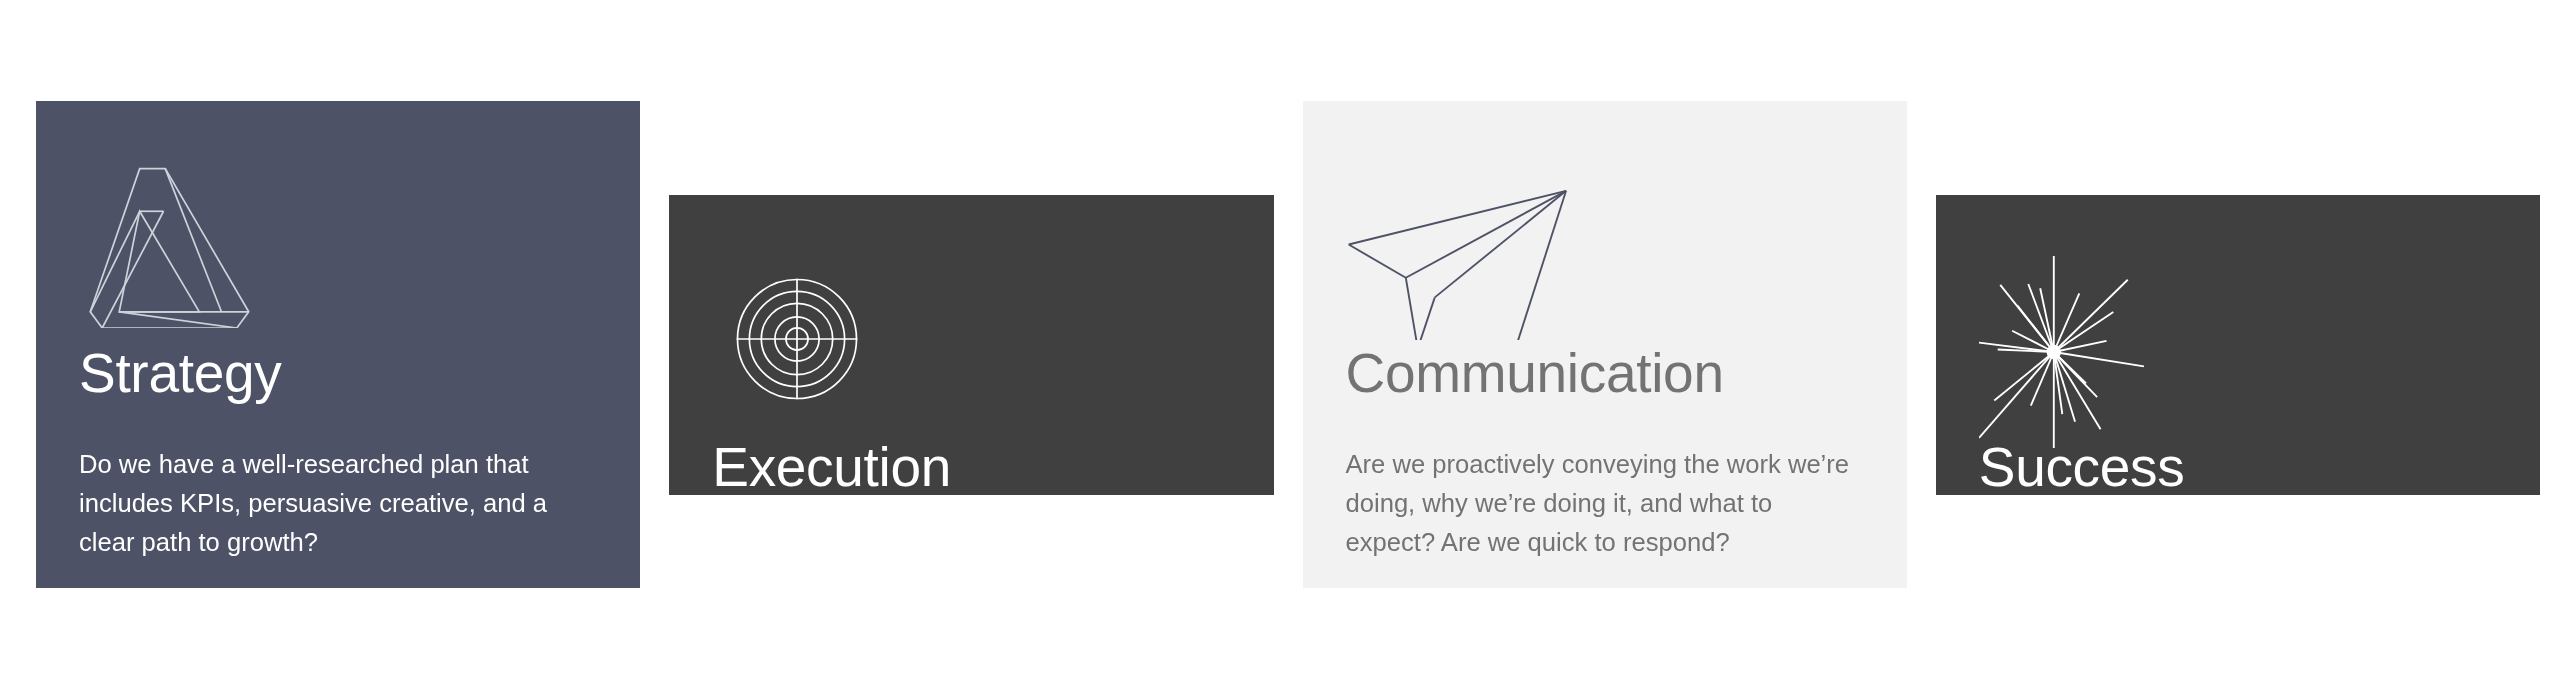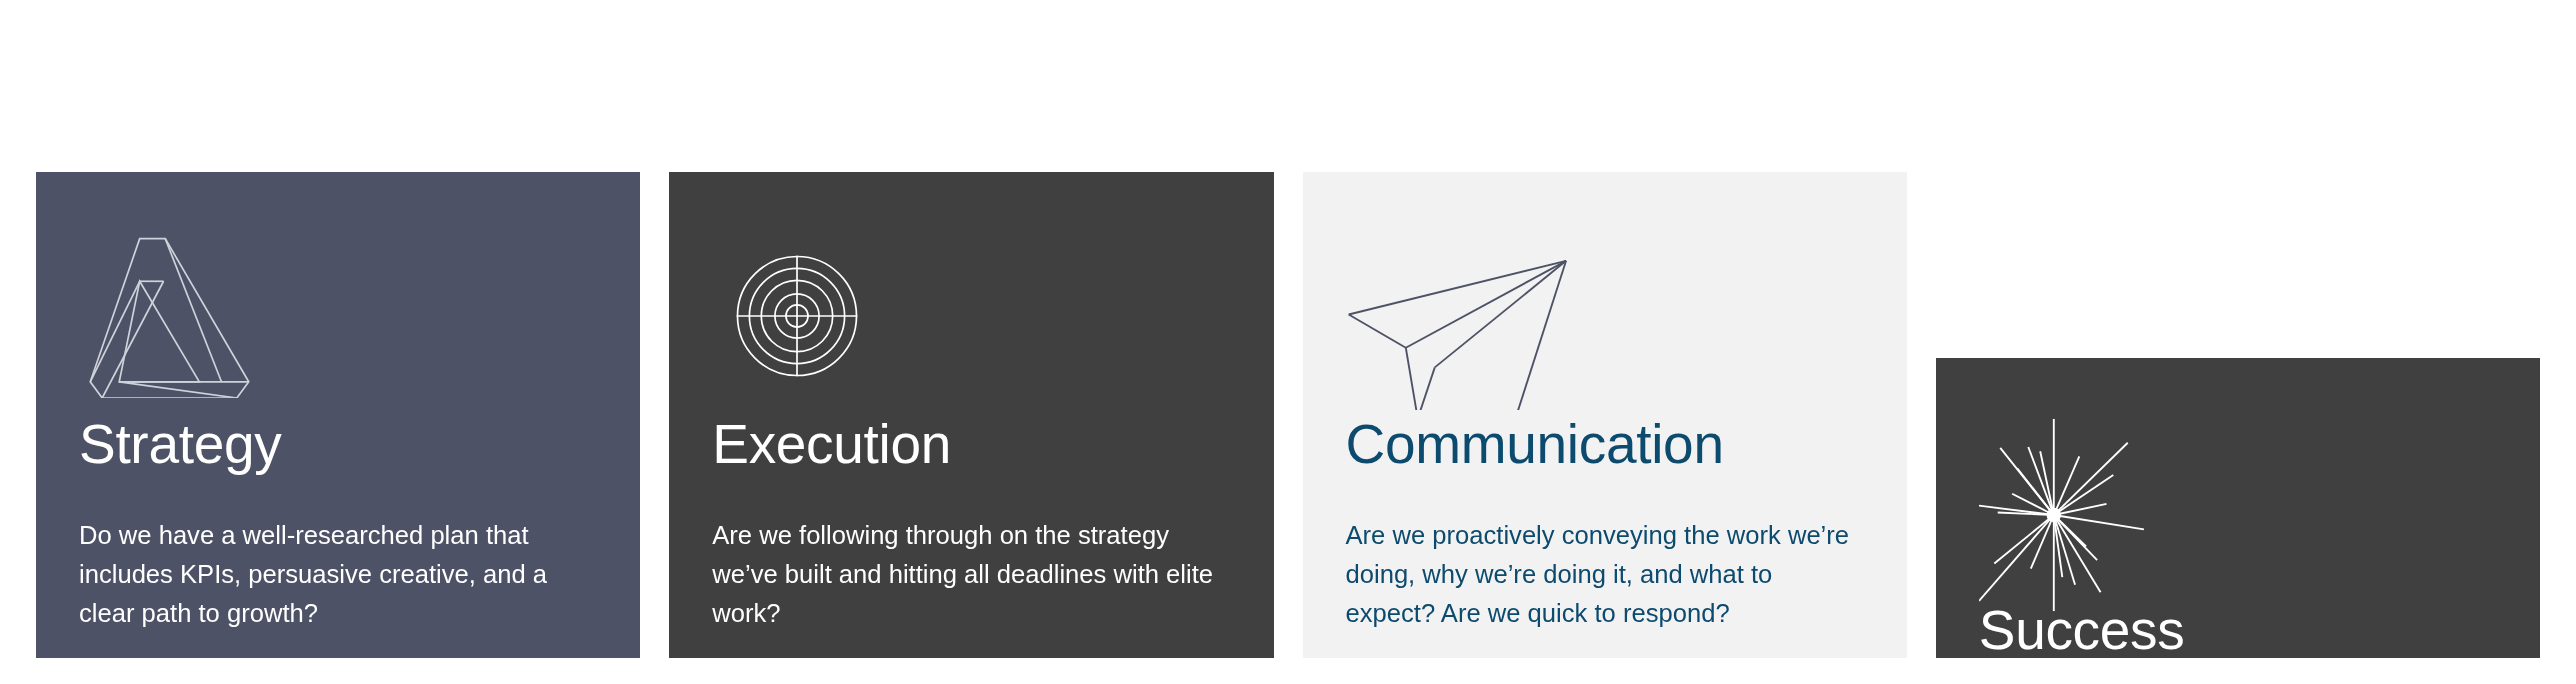--- a/index.html
+++ b/index.html
@@ -15,21 +15,21 @@
   }
   .board {
     position: relative;
     width: 2576px;
     height: 685px;
     background: #ffffff;
     box-sizing: border-box;
     padding: 31px 36px 27px 36px;
     display: flex;
     flex-direction: row;
-    align-items: flex-end;
+    align-items: center;
     gap: 29px;
   }
   .card {
     position: relative;
     flex: 1 1 0;
     min-width: 0;
     box-sizing: border-box;
     padding: 44px 43px 0 43px;
     display: flex;
     flex-direction: column;
@@ -69,21 +69,21 @@
   .card.theme-red    { background: #404040; }
 
   .card.theme-dark  .card-title,
   .card.theme-dark  .card-body,
   .card.theme-gray  .card-title,
   .card.theme-gray  .card-body,
   .card.theme-red   .card-title,
   .card.theme-red   .card-body { color: #FFFFFF; }
 
   .card.theme-light .card-title,
-  .card.theme-light .card-body { color: #0c4a6e; }
+  .card.theme-light .card-body { color: #737373; }
 
   .card.theme-dark  .icon-stroke { stroke: #CFD2DA; }
   .card.theme-gray  .icon-stroke { stroke: #FFFFFF; }
   .card.theme-light .icon-stroke { stroke: #4E5266; }
   .card.theme-red   .icon-stroke { stroke: #FFFFFF; }
 </style>
 </head>
 <body>
 
 <div class="board">
@@ -119,21 +119,20 @@
           <circle cx="100" cy="100" r="56"></circle>
           <circle cx="100" cy="100" r="42"></circle>
           <circle cx="100" cy="100" r="26"></circle>
           <circle cx="100" cy="100" r="13"></circle>
           <line x1="100" y1="29" x2="100" y2="171"></line>
           <line x1="29" y1="100" x2="171" y2="100"></line>
         </g>
       </svg>
     </div>
     <h2 class="card-title">Execution</h2>
-    <p class="card-body">Are we following through on the strategy we’ve built and hitting all deadlines with elite work?</p>
   </section>
 
   <section class="card theme-light">
     <div class="icon-slot">
       <svg width="256" height="179" viewBox="0 0 300 210" fill="none">
         <g class="icon-stroke" stroke-width="2.2" stroke-linejoin="miter" fill="none">
 
           <path d="M3 98 L258 35"></path>
 
           <path d="M3 98 L70 137"></path>

